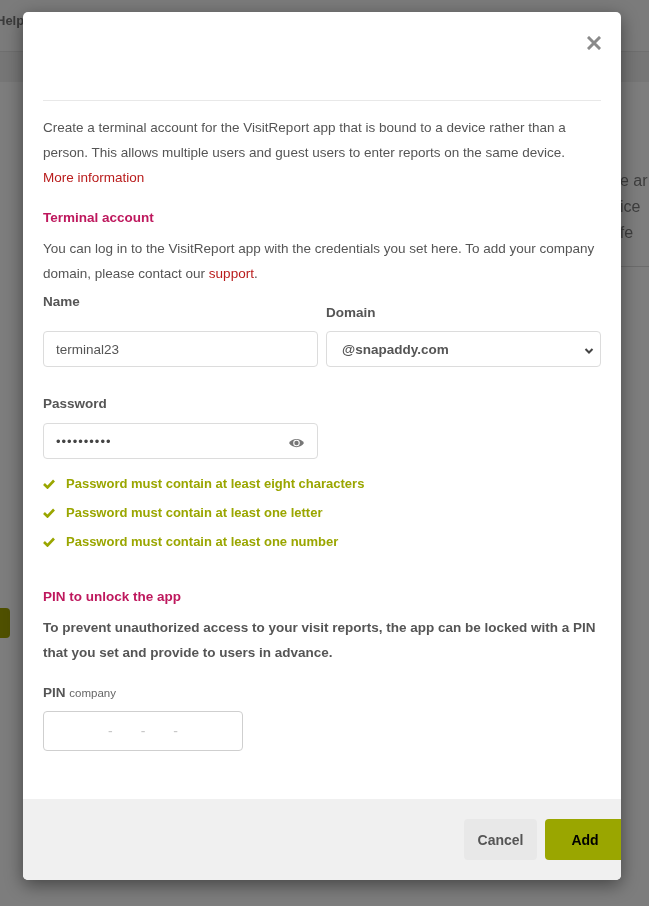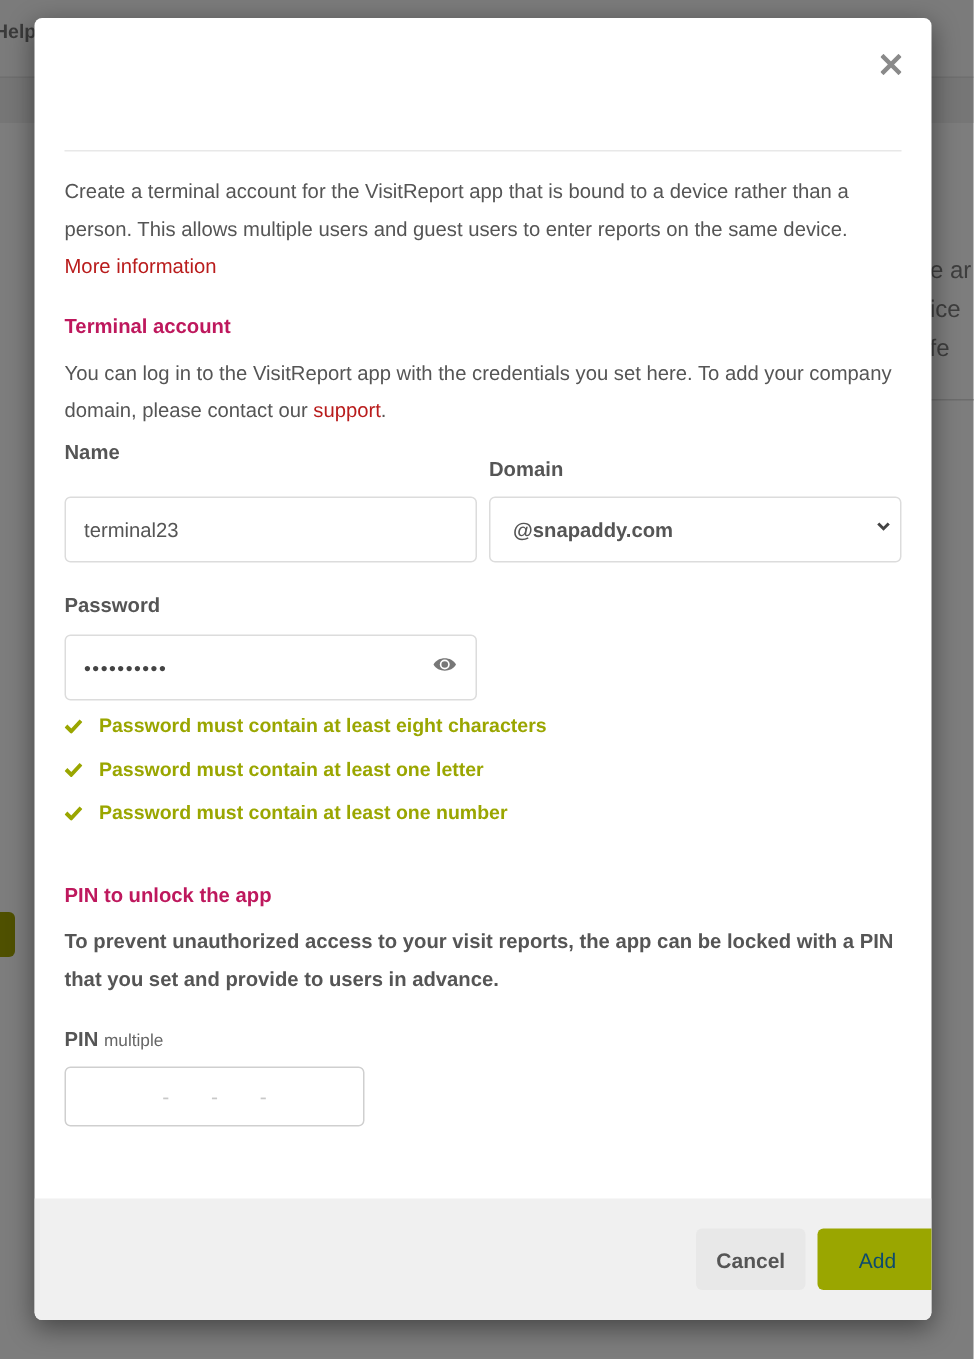--- a/index.html
+++ b/index.html
@@ -58,21 +58,21 @@
     }
     .link { color: #b91c1c; cursor: pointer; }
     .section-title {
       position: absolute; left: 20px; font-size: 13.5px; font-weight: bold; color: #be185d;
     }
     .field-label {
       position: absolute; font-size: 13.5px; font-weight: bold; color: #555;
     }
     .field-label .optional { font-weight: normal; font-size: 11.5px; color: #666; }
     .input {
-      position: absolute; height: 44px;
+      position: absolute; height: 36px;
       border: 1px solid #dcdcdc; border-radius: 4px; background: #fff;
       font-size: 13.5px; color: #555; padding-left: 12px;
       display: flex; align-items: center;
     }
     .select-chevron {
       position: absolute; right: 6px; top: 14px; width: 10px; height: 10px;
     }
     .pw-dots { letter-spacing: 1px; font-size: 13px; color: #444; }
     .eye-icon { position: absolute; right: 12px; top: 12px; width: 17px; height: 14px; }
     .rule {
@@ -87,21 +87,21 @@
       color: #c8c8c8; font-size: 14px; letter-spacing: 12px; padding-left: 12px;
     }
     .footer {
       position: absolute; left: 0; bottom: 0; width: 598px; height: 81px; background: #f0f0f0;
     }
     .btn {
       position: absolute; top: 20px; height: 41px; border-radius: 4px;
       font-size: 14px; display: flex; align-items: center; justify-content: center; cursor: pointer;
     }
     .btn-cancel { left: 441px; width: 73px; background: #e8e8e8; color: #555; font-weight: bold; }
-    .btn-add { left: 522px; width: 80px; background: #9aa600; color: #0c4a6e; font-weight: normal; }
+    .btn-add { left: 522px; width: 80px; background: #9aa600; color: #000000; font-weight: bold; }
   </style>
 </head>
 <body>
 
 <div class="bg-topbar">
   <span class="bg-help">Help</span>
 </div>
 <div class="bg-band"></div>
 <div class="bg-right-text">
   <div>ce ar</div>
@@ -168,21 +168,21 @@
         <path d="M1 5 L4.5 8.5 L11 1.5" stroke="#9aa600" stroke-width="2.6" fill="none"></path>
       </svg>
     <span>Password must contain at least one number</span>
   </div>
 
   <div class="section-title" style="top:577px;">PIN to unlock the app</div>
   <div class="para" style="top:603px;font-weight:bold;">To prevent unauthorized access to your visit reports, the app can be locked with a PIN that you set and provide to users in advance.</div>
 
   <div class="field-label" style="left:20px; top:673px;">
     <span>PIN</span>
-    <span class="optional">multiple</span>
+    <span class="optional">company</span>
   </div>
   <div class="pin-input">
     <span>- - -</span>
   </div>
 
   <div class="footer">
     <div class="btn btn-cancel">Cancel</div>
     <div class="btn btn-add">Add</div>
   </div>
 </div>

